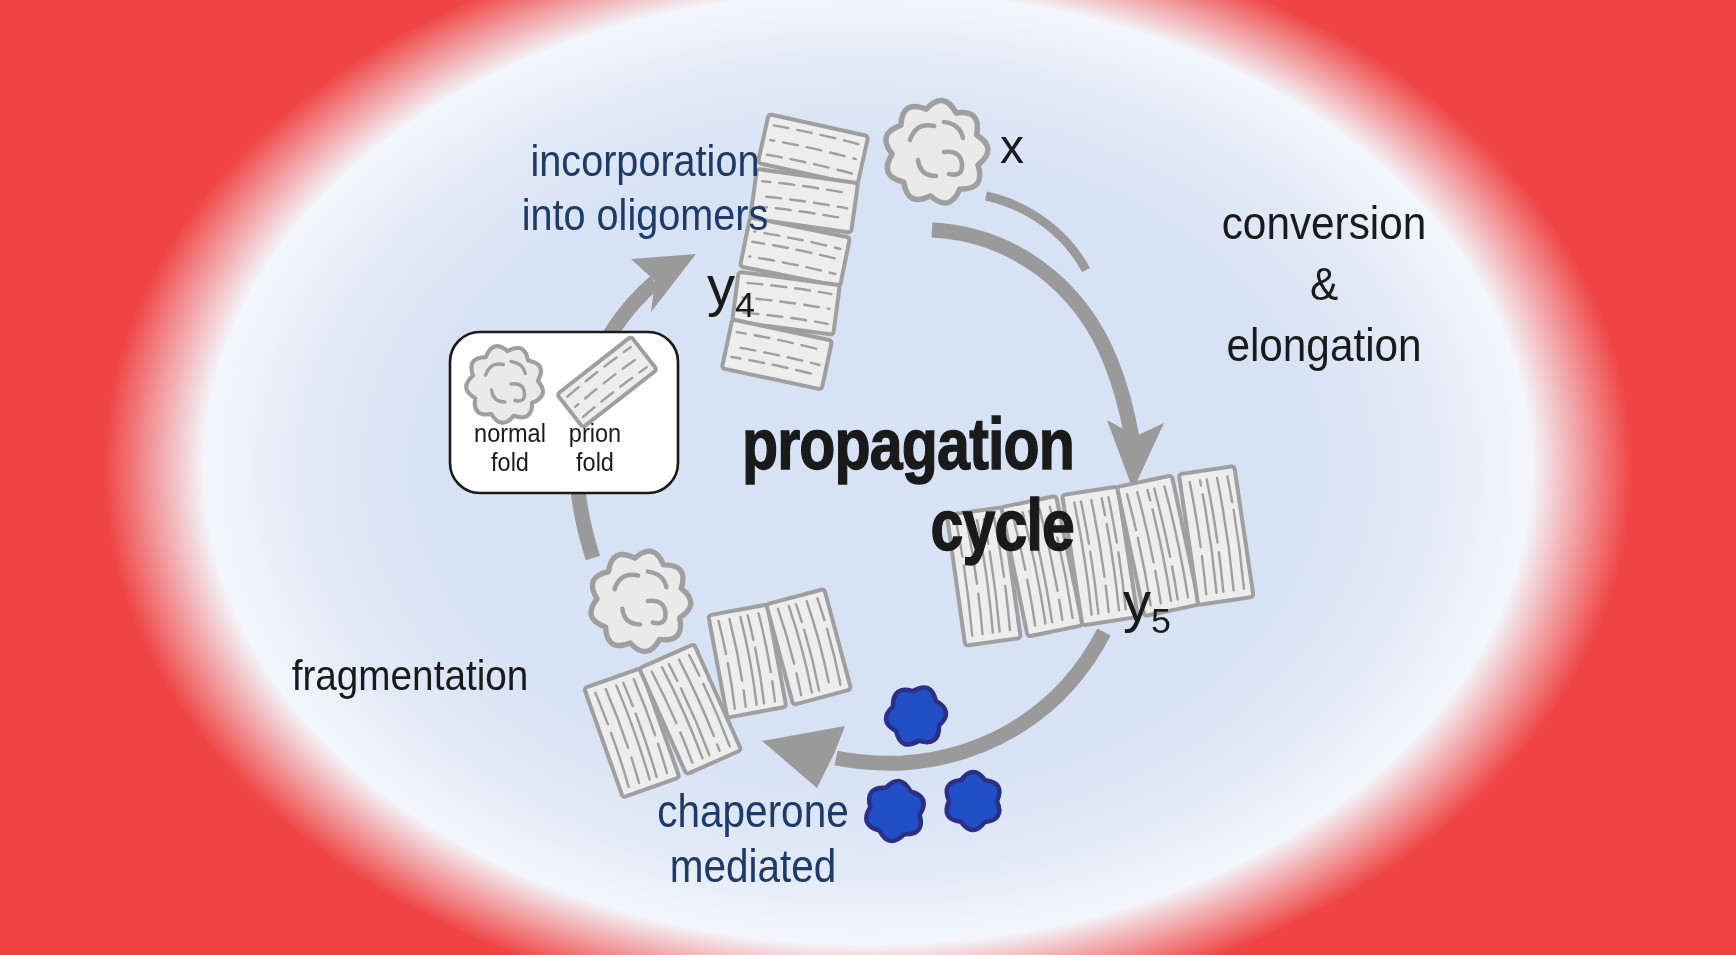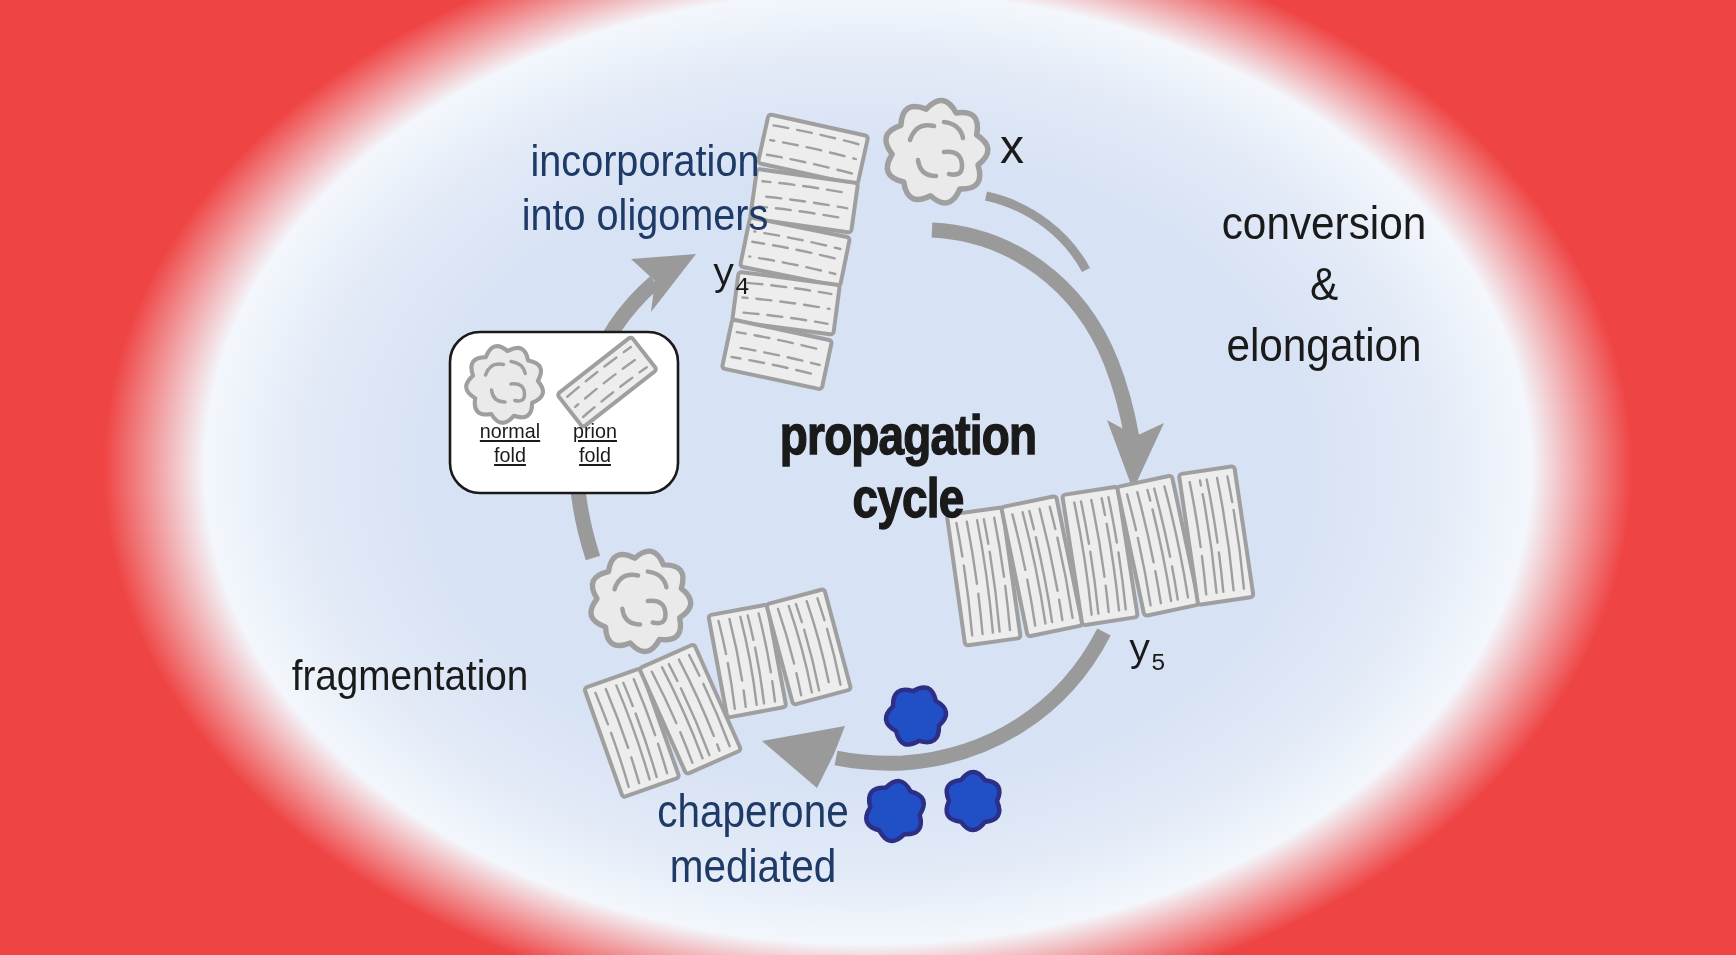--- a/index.html
+++ b/index.html
@@ -22,23 +22,23 @@
   .segline{fill:none;stroke:var(--shape-stroke,#9f9f9f);stroke-width:2.4;stroke-linecap:round;}
   .cloud{fill:#eaeaea;stroke:var(--shape-stroke,#9f9f9f);stroke-width:5.5;stroke-linejoin:round;}
   .squig{fill:none;stroke:var(--shape-stroke,#9f9f9f);stroke-width:4.6;stroke-linecap:round;}
   .blob{fill:var(--chap-fill,#2150c6);stroke:var(--chap-stroke,#2c2f85);stroke-width:4.5;stroke-linejoin:round;}
   .legendBox{fill:#ffffff;stroke:#1a1a1a;stroke-width:2.6;}
   .lbl{position:absolute;transform:translateX(-50%);text-align:center;white-space:nowrap;line-height:1.2;}
   .sq{transform:scaleX(var(--sx,.9));transform-origin:50% 0;}
   .navy{color:var(--navy,#1e3a66);}
   .ink{color:var(--ink,#1a1a1a);}
   .heavy{font-weight:700;-webkit-text-stroke:1.4px var(--ink,#1a1a1a);letter-spacing:-1px;line-height:1.12;}
-  .specie{font-size:38px;font-family:Liberation Mono, monospace;}
+  .specie{font-size:56px;}
   .specie sub{font-size:64%;line-height:0;}
-  .legendTxt{font-size:21px;line-height:1.14;text-decoration:underline;}
+  .legendTxt{font-size:25px;line-height:1.14;}
 </style>
 </head>
 <body>
 
 <div class="stage">
   <div class="bgGlow"></div>
 
   <svg width="1736" height="955" viewBox="0 0 1736 955">
 
     <g>
@@ -233,21 +233,21 @@
   </div>
 
   <div class="lbl ink" style="left:1324px;top:192px;font-size:47px;line-height:1.3;">
     <div class="sq" style="--sx:.9">
       <div>conversion</div>
       <div>&amp;</div>
       <div>elongation</div>
     </div>
   </div>
 
-  <div class="lbl ink heavy" style="left:908px;top:404px;font-size:56px;">
+  <div class="lbl ink heavy" style="left:908px;top:404px;font-size:72px;text-align:right;">
     <div class="sq" style="--sx:.82">
       <div>propagation</div>
       <div>cycle</div>
     </div>
   </div>
 
   <div class="lbl navy" style="left:753px;top:784px;font-size:46px;">
     <div class="sq" style="--sx:.88">
       <div>chaperone</div>
       <div>mediated</div>
@@ -261,21 +261,21 @@
   </div>
 
   <div class="lbl ink" style="left:1012px;top:118px;font-size:48px;">
     <span>x</span>
   </div>
 
   <div class="lbl ink specie" style="left:731px;top:252px;">
     <span>y</span><sub>4</sub>
   </div>
 
-  <div class="lbl ink specie" style="left:1147px;top:628px;">
+  <div class="lbl ink specie" style="left:1147px;top:568px;">
     <span>y</span><sub>5</sub>
   </div>
 
   <div class="lbl ink legendTxt" style="left:510px;top:419px;">
     <div class="sq" style="--sx:.94">
       <div>normal</div>
       <div>fold</div>
     </div>
   </div>
 

